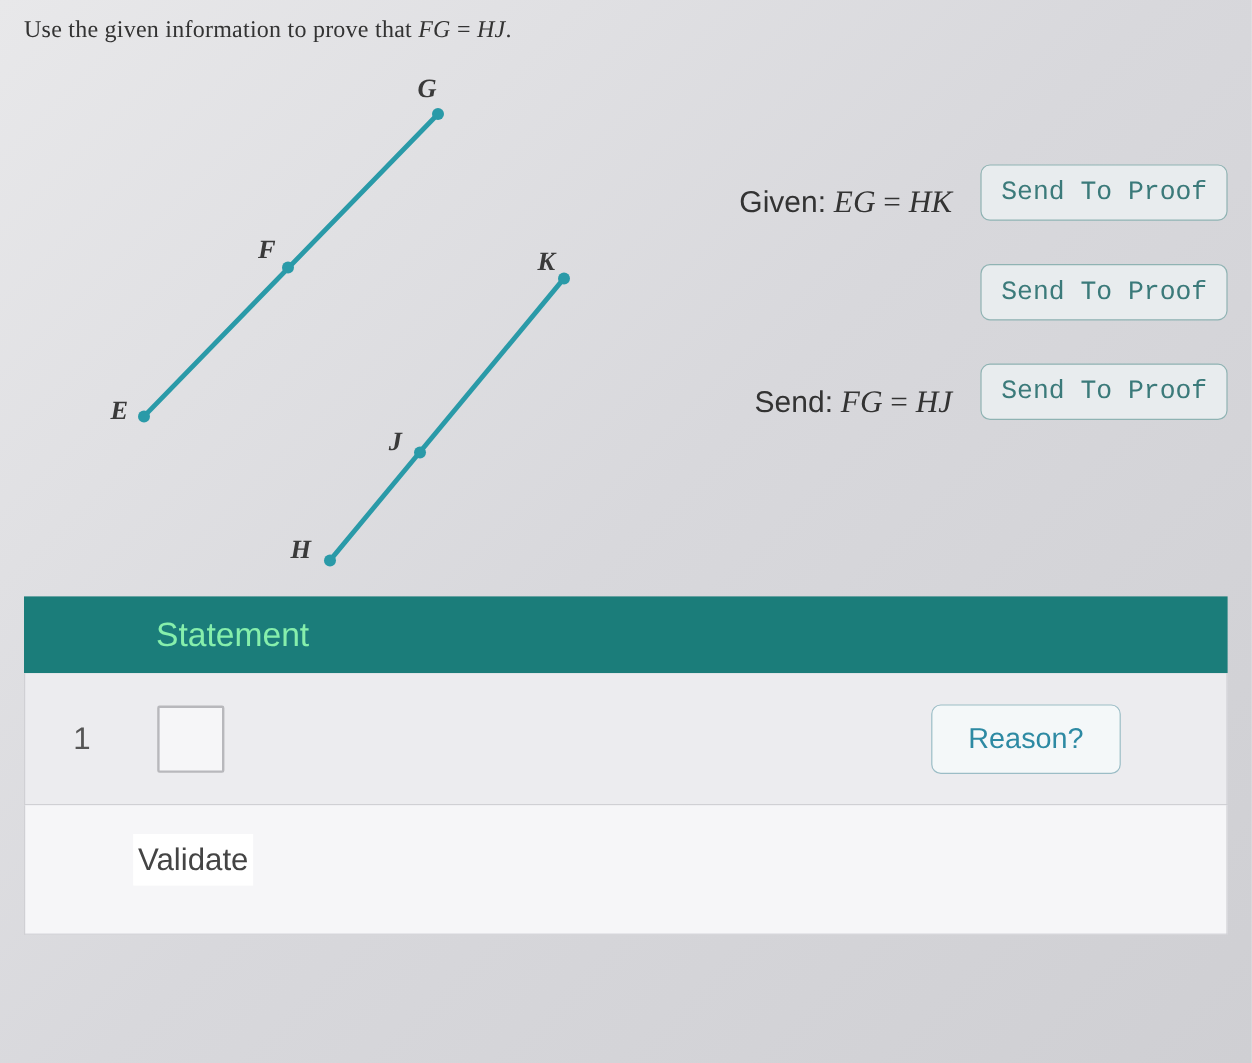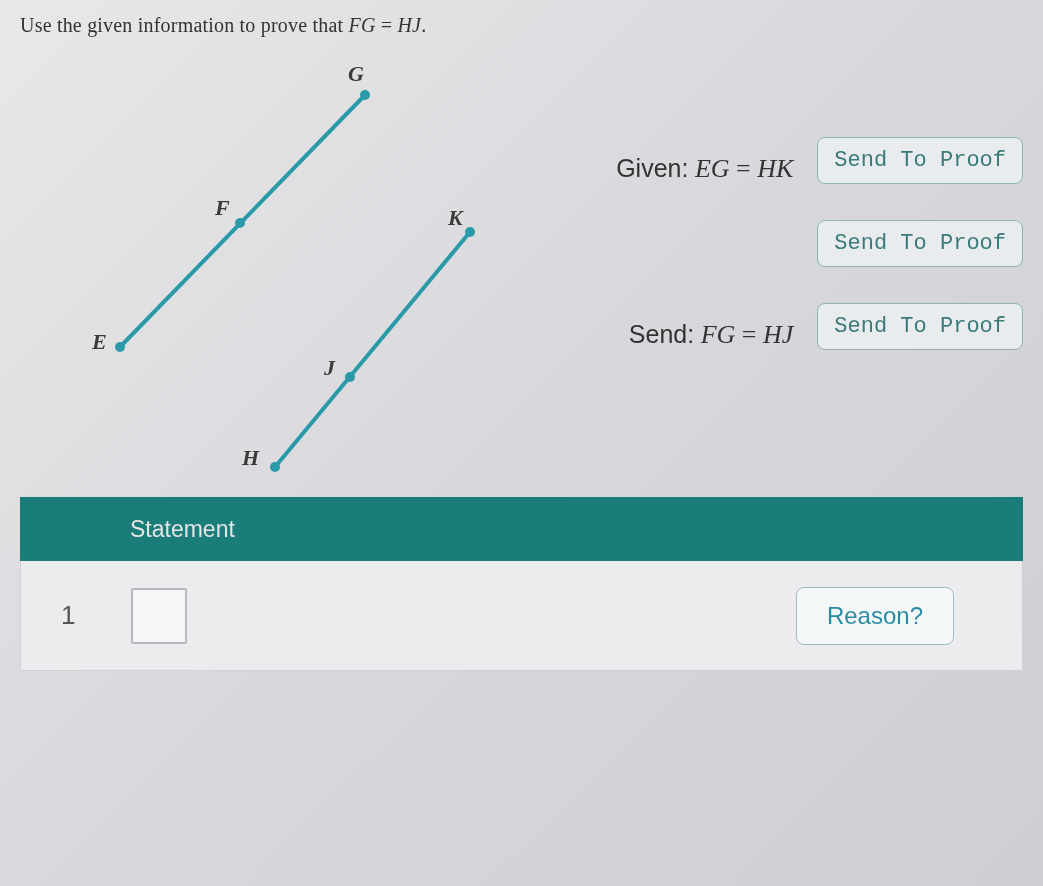--- a/index.html
+++ b/index.html
@@ -70,26 +70,26 @@
     border-radius: 8px;
     padding: 10px 16px;
     white-space: nowrap;
     cursor: pointer;
     min-width: 170px;
     text-align: center;
   }
   .proof-area { margin-top: 10px; }
   .proof-header {
     background: #1b7d7a;
-    color: #e5e5e5;
+    color: #86efac;
     display: flex;
     height: 64px;
     align-items: center;
     font-family: -apple-system, Helvetica, Arial, sans-serif;
-    font-size: 23px;
+    font-size: 28px;
   }
   .ph-statement { flex: 0 0 58%; padding-left: 110px; }
   .ph-reason { flex: 1; padding-left: 90px; }
   .proof-row {
     background: #ececef;
     border: 1px solid #d0d0d4;
     border-top: none;
     display: flex;
     align-items: center;
     height: 110px;
@@ -103,21 +103,21 @@
     font-family: -apple-system, Helvetica, Arial, sans-serif;
   }
   .stmt-slot {
     width: 56px; height: 56px;
     border: 2px solid #b8b8bc;
     background: #f6f6f8;
     border-radius: 2px;
   }
   .reason-cell {
     margin-left: auto;
-    padding-right: 68px;
+    padding-right: 88px;
   }
   .reason-btn {
     font-family: -apple-system, Helvetica, Arial, sans-serif;
     font-size: 24px;
     color: #2d8aa3;
     background: #f4f8f9;
     border: 1.5px solid #9bbdc6;
     border-radius: 8px;
     padding: 14px 30px;
     cursor: pointer;
@@ -202,15 +202,18 @@
     <div class="proof-header">
       <div class="ph-statement">Statement</div>
     </div>
     <div class="proof-row">
       <div class="row-num">1</div>
       <div class="stmt-slot"></div>
       <div class="reason-cell">
         <button class="reason-btn">Reason?</button>
       </div>
     </div>
+    <div class="validate-area">
+      <button class="validate-btn">Validate</button>
+    </div>
   </div>
 
 </div>
 
 </body></html>

